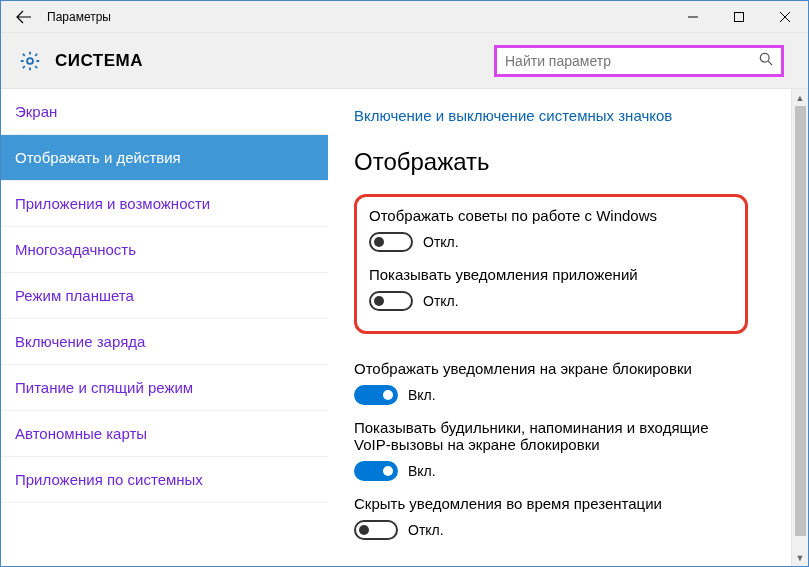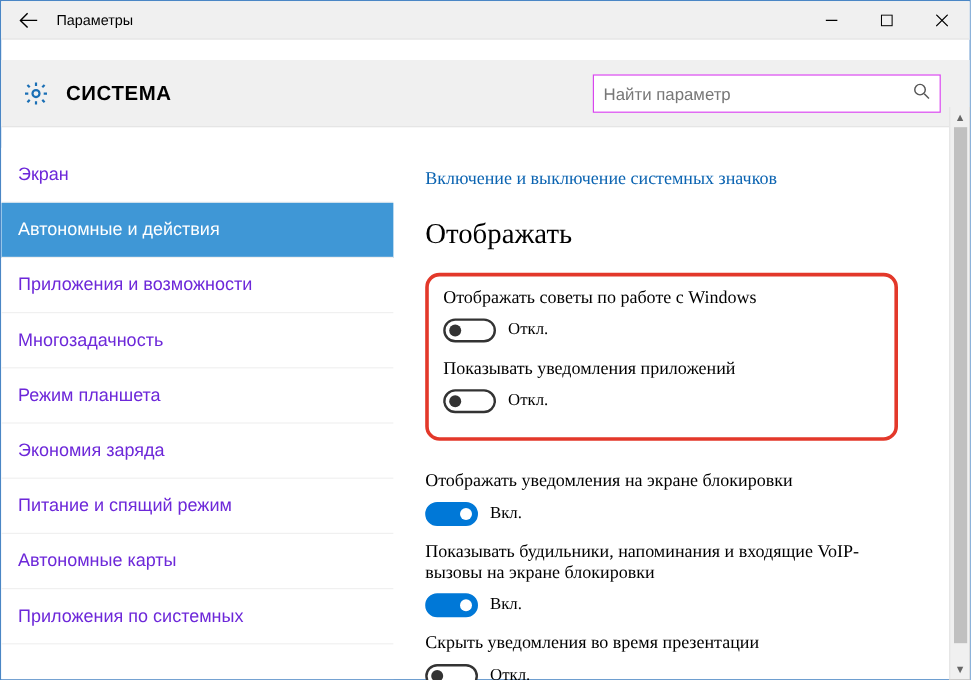--- a/index.html
+++ b/index.html
@@ -10,21 +10,20 @@
     color: #000;
   }
   .window {
     width: 809px;
     height: 567px;
     border: 1px solid #4a86c5;
     background: #fff;
     display: flex;
     flex-direction: column;
     position: relative;
-    gap: 17px;
   }
   
   .titlebar {
     height: 32px;
     background: #f0f0f0;
     display: flex;
     align-items: center;
     border-bottom: 1px solid #e5e5e5;
   }
   .titlebar .back {
@@ -43,21 +42,21 @@
     display:flex;
     align-items:center;
     padding: 0 18px 0 18px;
     border-bottom: 1px solid #e5e5e5;
   }
   .gear { width:22px; height:22px; color:#1a6fb5; margin-right:14px; display:flex; align-items:center; justify-content:center;}
   .header h1 { font-size: 17px; font-weight:600; letter-spacing:0.5px;}
   .header .spacer { flex:1; }
   .search {
     width: 290px; height:32px;
-    border:1px solid #d946ef;
+    border:3px solid #d946ef;
     background:#fff;
     display:flex; align-items:center;
     padding:0 8px;
     margin-right: 6px;
   }
   .search input {
     flex:1; border:none; outline:none; font-size:14px; font-family:inherit;
     color:#555;
   }
   .search input::placeholder { color:#777; }
@@ -218,31 +217,31 @@
             <path d="M10.5 10.5 L15 15"></path>
         </svg>
       </span>
     </div>
   </div>
 
   <div class="body">
 
     <div class="sidebar" id="sidebar">
         <div class="sidebar-item"><span>Экран</span></div>
-        <div class="sidebar-item selected"><span>Автономные и действия</span></div>
+        <div class="sidebar-item selected"><span>Отображать и действия</span></div>
         <div class="sidebar-item"><span>Приложения и возможности</span></div>
         <div class="sidebar-item"><span>Многозадачность</span></div>
         <div class="sidebar-item"><span>Режим планшета</span></div>
-        <div class="sidebar-item"><span>Экономия заряда</span></div>
+        <div class="sidebar-item"><span>Включение заряда</span></div>
         <div class="sidebar-item"><span>Питание и спящий режим</span></div>
         <div class="sidebar-item"><span>Автономные карты</span></div>
         <div class="sidebar-item"><span>Приложения по системных</span></div>
       </div>
 
-    <div class="content" style="padding-right:60px;font-family:Liberation Serif, serif;">
+    <div class="content" style="padding-right:60px;">
       <div class="link-row">Включение и выключение системных значков</div>
       <div class="section-title">Отображать</div>
       <div id="settings-list">
           <div class="highlight-box">
             <div class="setting">
               <div class="setting-label">Отображать советы по работе с Windows</div>
               <div class="toggle-row">
                 <div class="toggle off">
                   <div class="knob"></div>
                 </div>

